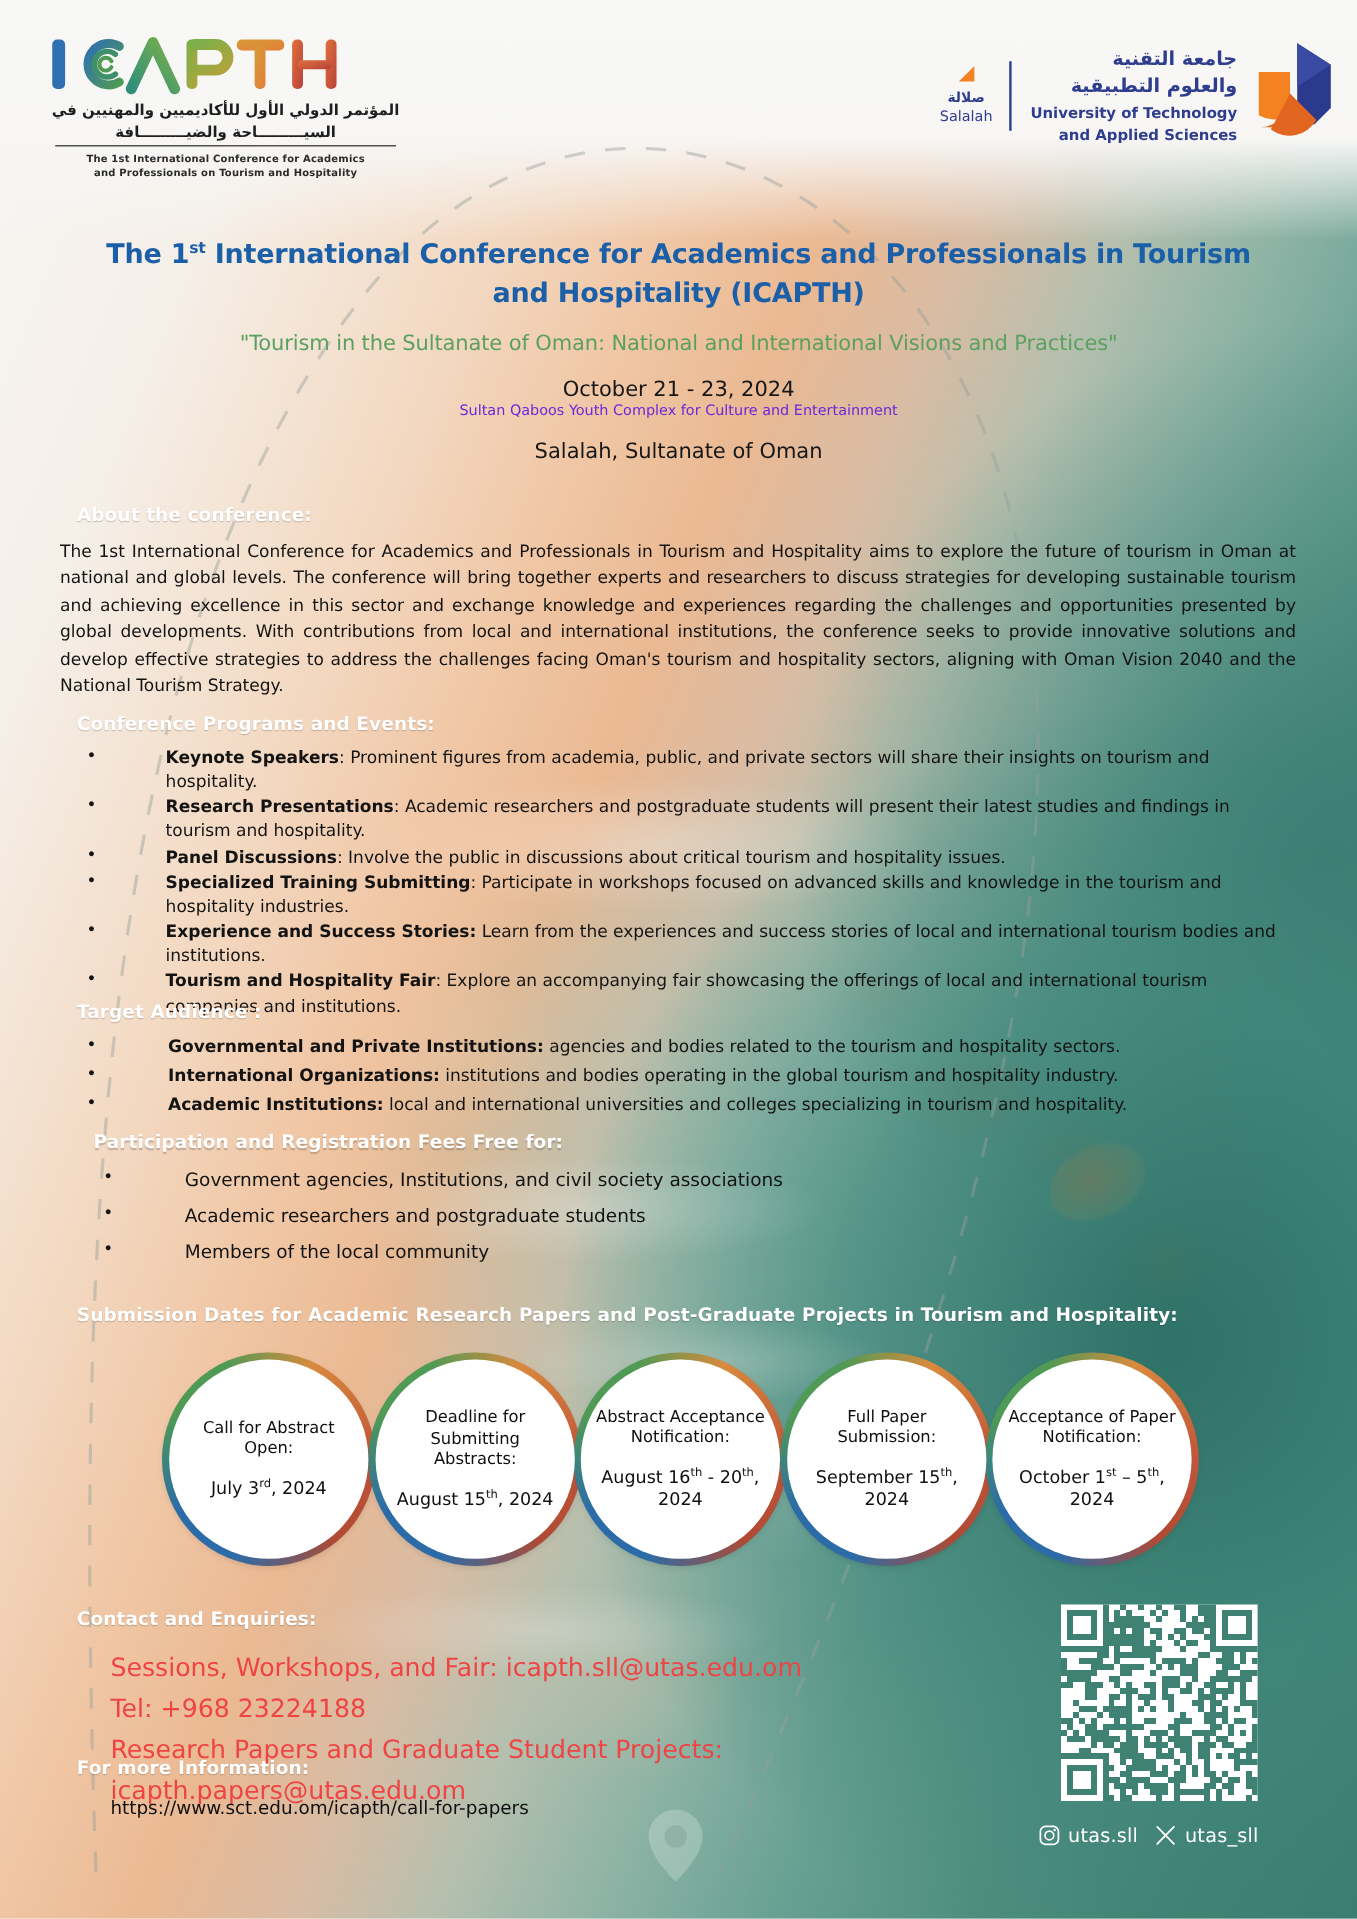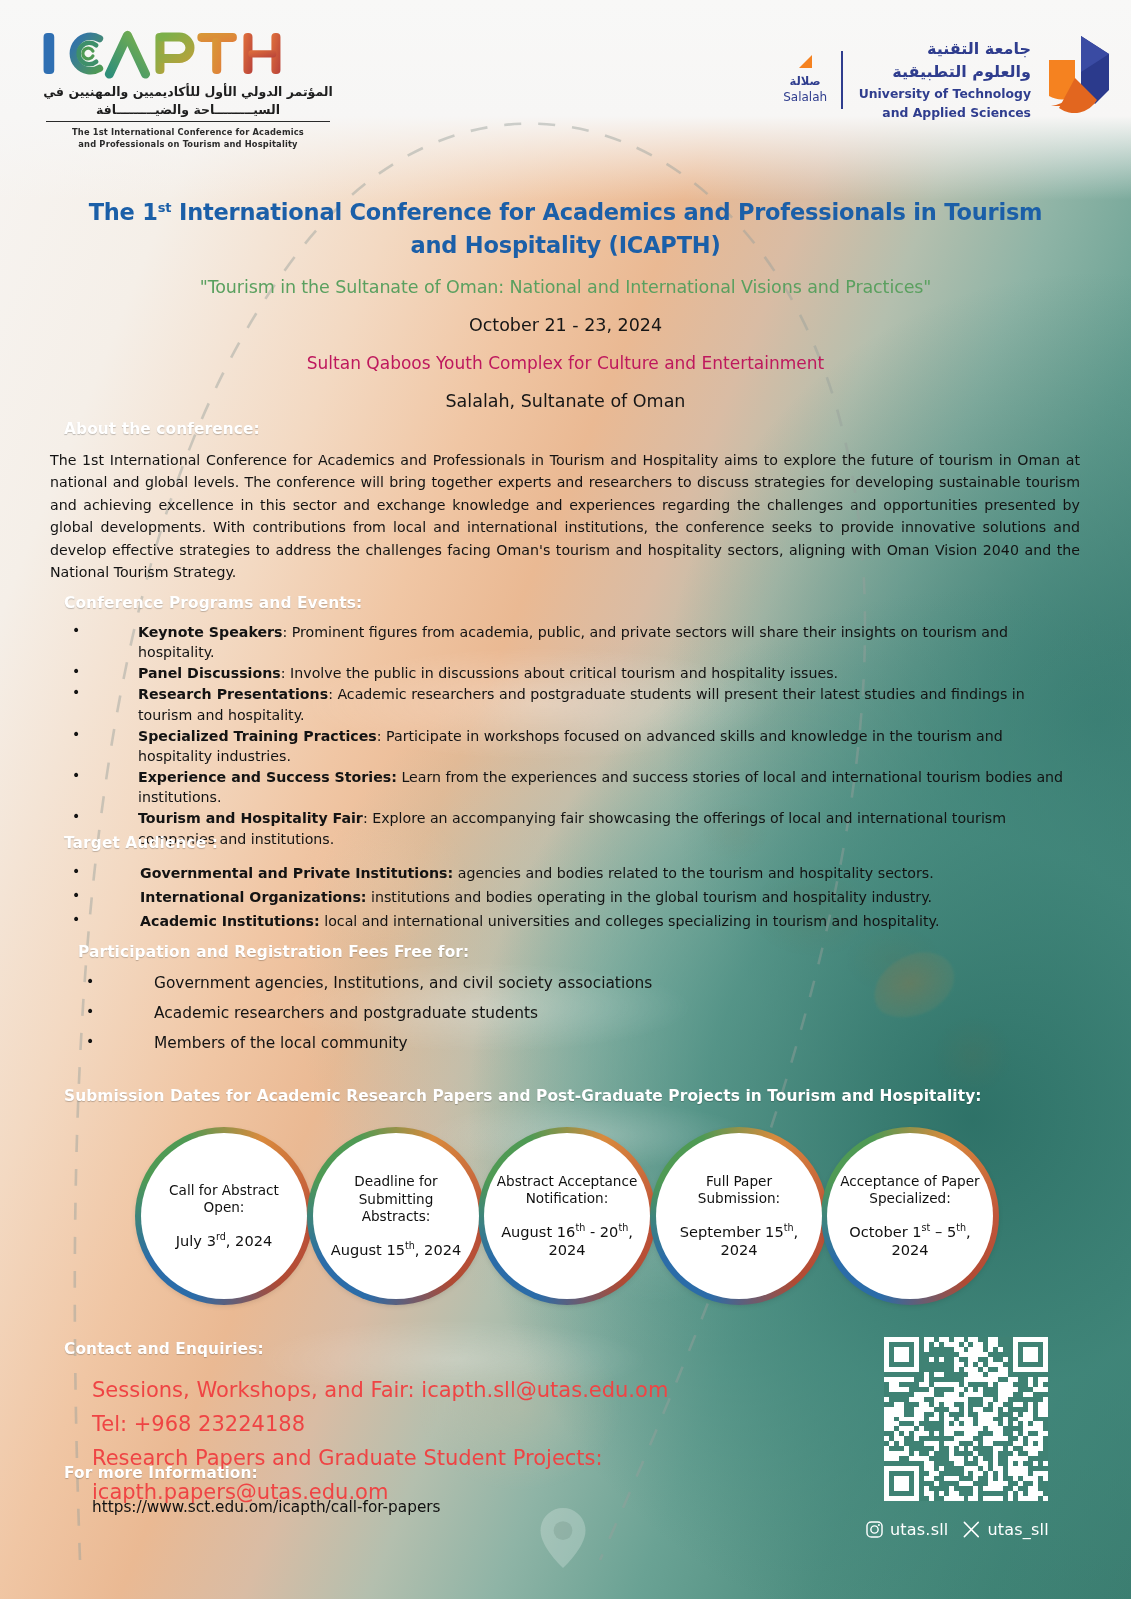--- a/index.html
+++ b/index.html
@@ -93,21 +93,21 @@
   .title-area{position:absolute;left:0;top:196px;width:1131px;text-align:center;}
   .main-title{
     color:#1B5FA8;font-weight:bold;font-size:22.5px;line-height:1.45;
     letter-spacing:-.2px;padding:0 70px;
   }
   .main-title sup{font-size:13px;vertical-align:super;}
   .theme{
     color:#5aa05f;font-size:17.5px;margin-top:16px;letter-spacing:-.1px;
   }
   .dates{color:#161616;font-size:17.5px;margin-top:18px;}
-  .venue{color:#be185d;font-size:17px;margin-top:18px;}
+  .venue{color:#6d28d9;font-size:12px;}
   .city{color:#161616;font-size:17.5px;margin-top:18px;}
   
   .sec-banner{
     position:relative;display:block;
     height:25px;line-height:25px;
     color:#ffffff;font-weight:bold;font-size:15.4px;
     padding-left:14px;letter-spacing:.1px;
     text-shadow:0 1px 1px rgba(0,0,0,.22);
   }
   .sec-banner::before{
@@ -295,23 +295,23 @@
     </div>
     <div class="body-text">The 1st International Conference for Academics and Professionals in Tourism and Hospitality aims to explore the future of tourism in Oman at national and global levels. The conference will bring together experts and researchers to discuss strategies for developing sustainable tourism and achieving excellence in this sector and exchange knowledge and experiences regarding the challenges and opportunities presented by global developments. With contributions from local and international institutions, the conference seeks to provide innovative solutions and develop effective strategies to address the challenges facing Oman's tourism and hospitality sectors, aligning with Oman Vision 2040 and the National Tourism Strategy.</div>
   </div>
 
   <div id="programs-block">
     <div class="sec-banner" style="--bw:385px">
       <span class="sec-wrap">Conference Programs and Events:</span>
     </div>
     <ul class="bullets" id="programs-list">
         <li><b>Keynote Speakers</b><span>: Prominent figures from academia, public, and private sectors will share their insights on tourism and hospitality.</span></li>
+        <li><b>Research Presentations</b><span>: Academic researchers and postgraduate students will present their latest studies and findings in tourism and hospitality.</span></li>
         <li><b>Panel Discussions</b><span>: Involve the public in discussions about critical tourism and hospitality issues.</span></li>
-        <li><b>Research Presentations</b><span>: Academic researchers and postgraduate students will present their latest studies and findings in tourism and hospitality.</span></li>
-        <li><b>Specialized Training Practices</b><span>: Participate in workshops focused on advanced skills and knowledge in the tourism and hospitality industries.</span></li>
+        <li><b>Specialized Training Submitting</b><span>: Participate in workshops focused on advanced skills and knowledge in the tourism and hospitality industries.</span></li>
         <li><b>Experience and Success Stories:</b><span> Learn from the experiences and success stories of local and international tourism bodies and institutions.</span></li>
         <li><b>Tourism and Hospitality Fair</b><span>: Explore an accompanying fair showcasing the offerings of local and international tourism companies and institutions.</span></li>
       </ul>
   </div>
 
   <div id="audience-block">
     <div class="sec-banner" style="--bw:270px">
       <span class="sec-wrap">Target Audience :</span>
     </div>
     <ul class="bullets" id="audience-list">
@@ -362,21 +362,21 @@
       <div class="circ" style="left: 515px; top: 0px;">
         <div class="circ-ring"></div>
         <div class="circ-inner">
           <div class="circ-label">Full Paper Submission:</div>
           <div class="circ-date">September 15<sup>th</sup>, 2024</div>
         </div>
       </div>
       <div class="circ" style="left: 686px; top: 0px;">
         <div class="circ-ring"></div>
         <div class="circ-inner">
-          <div class="circ-label">Acceptance of Paper Specialized:</div>
+          <div class="circ-label">Acceptance of Paper Notification:</div>
           <div class="circ-date">October 1<sup>st</sup> – 5<sup>th</sup>, 2024</div>
         </div>
       </div>
     </div>
 
   <div id="contact-block">
     <div class="sec-banner" style="--bw:300px">
       <span class="sec-wrap">Contact and Enquiries:</span>
     </div>
     <div class="contact-lines">

